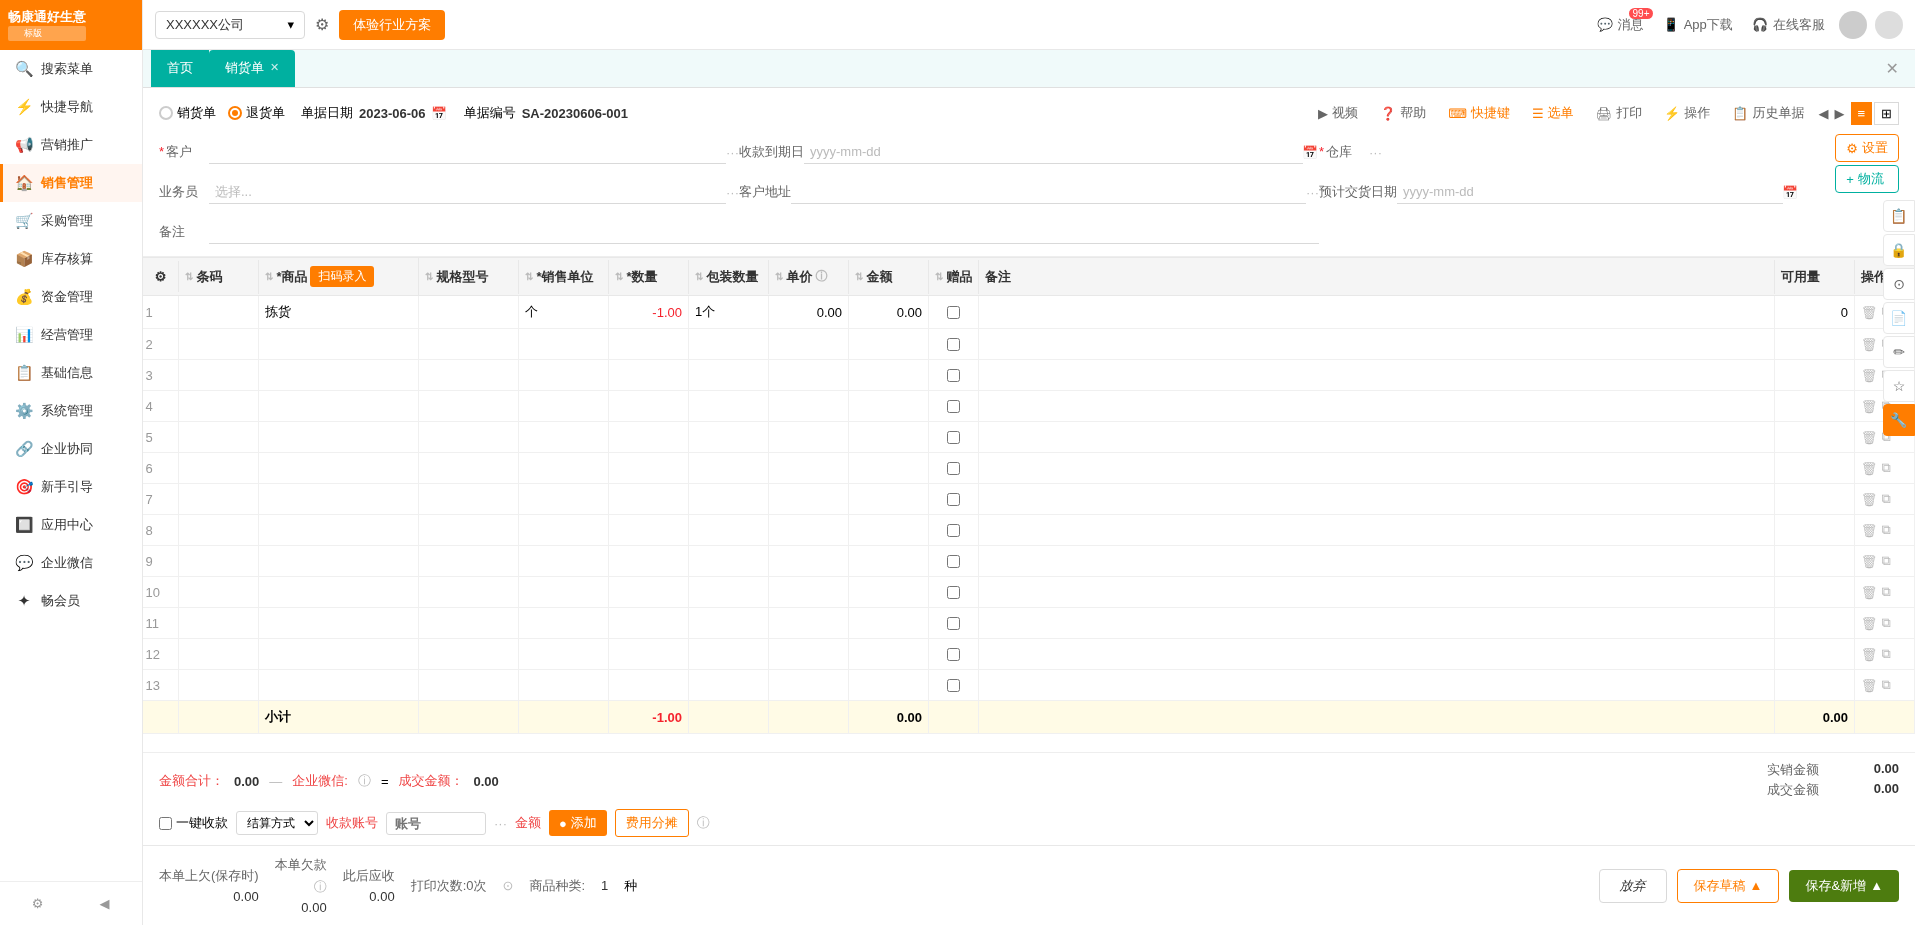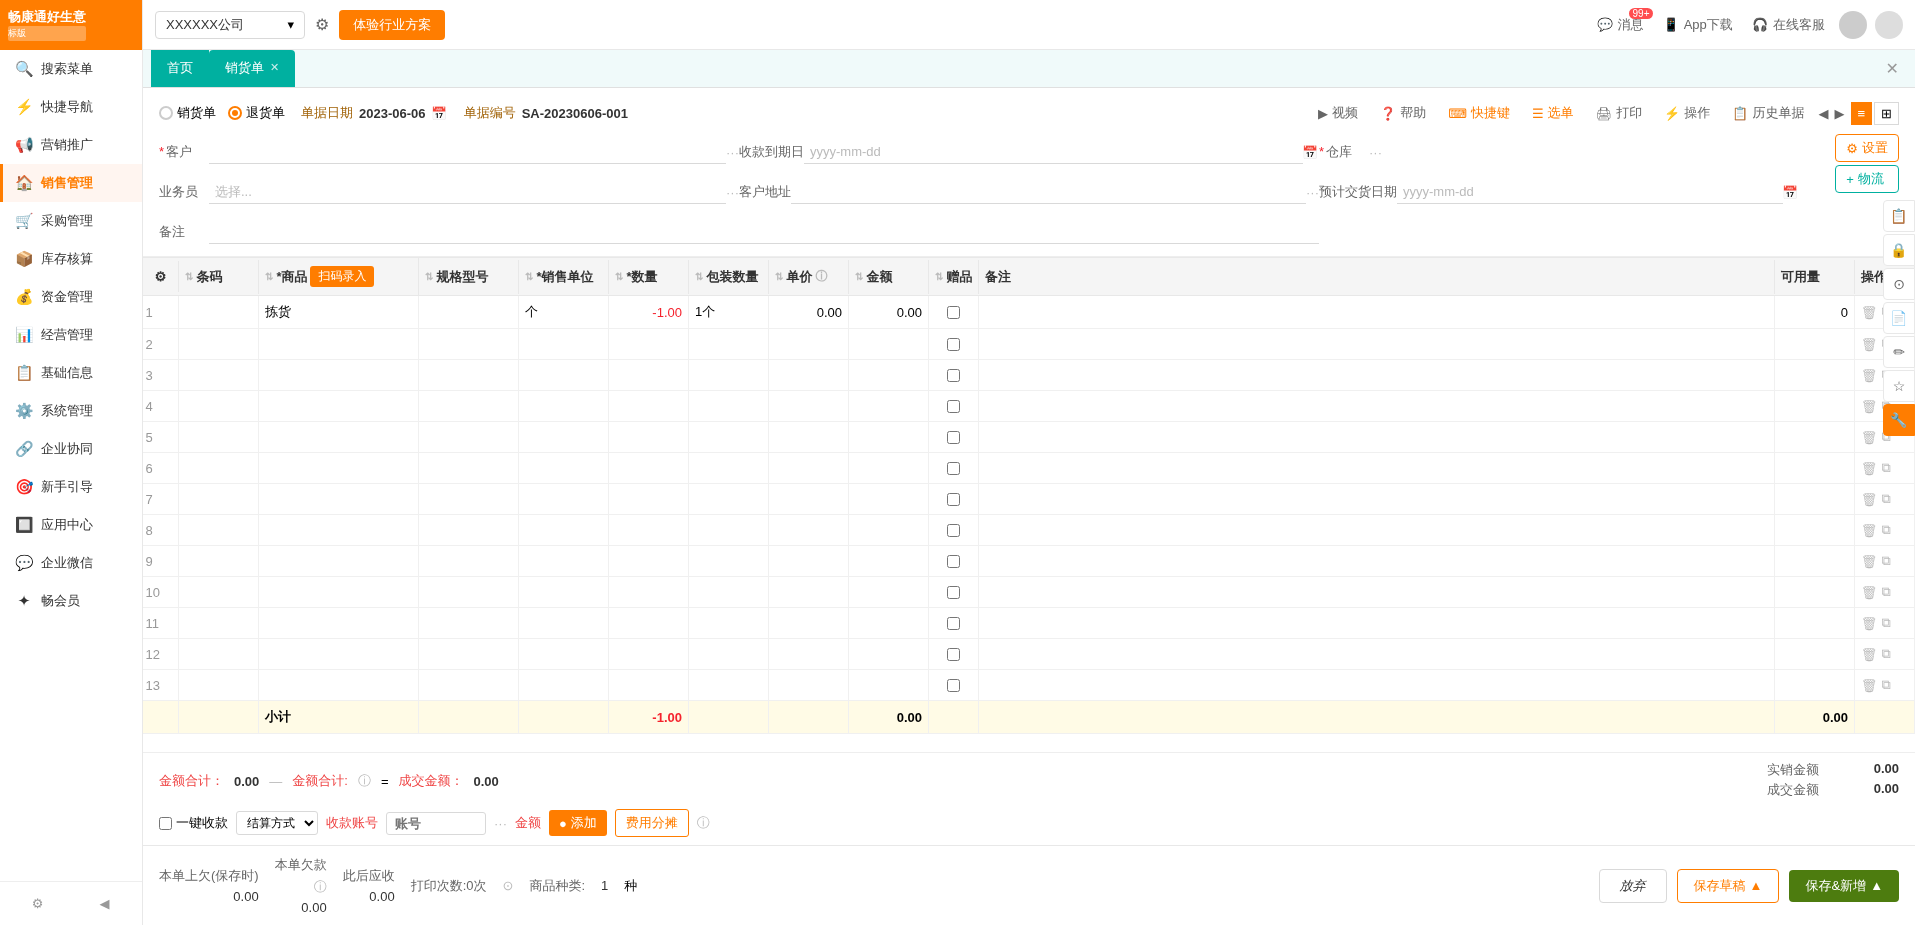--- a/index.html
+++ b/index.html
@@ -2,21 +2,21 @@
 <html><head>
   <meta charset="utf-8">
   <style>
     * { box-sizing: border-box; margin: 0; padding: 0; font-family: 'Microsoft YaHei', Arial, sans-serif; font-size: 13px; }
     body { background: #f5f5f5; display: flex; height: 925px; overflow: hidden; }
 
     
     .sidebar { width: 143px; background: #fff; display: flex; flex-direction: column; border-right: 1px solid #e8e8e8; flex-shrink: 0; }
     .sidebar-header { background: #ff7d00; padding: 10px 8px; display: flex; align-items: center; gap: 6px; height: 50px; }
     .sidebar-logo-text { color: #fff; font-size: 12px; font-weight: bold; line-height: 1.3; }
-    .sidebar-logo-badge { background: rgba(255,255,255,0.3); color: #fff; font-size: 9px; padding: 1px 0; border-radius: 2px; }
+    .sidebar-logo-badge { background: rgba(255,255,255,0.3); color: #fff; font-size: 9px; padding: 1px 16px; border-radius: 2px; }
     .sidebar-nav { flex: 1; overflow-y: auto; }
     .sidebar-item { display: flex; align-items: center; gap: 8px; padding: 10px 12px; cursor: pointer; color: #333; border-left: 3px solid transparent; }
     .sidebar-item.active { background: #fff5f0; color: #ff7d00; border-left-color: #ff7d00; font-weight: bold; }
     .sidebar-item .icon { font-size: 15px; width: 18px; text-align: center; }
     .sidebar-bottom { padding: 8px; display: flex; gap: 8px; border-top: 1px solid #eee; }
     .sidebar-bottom-btn { flex: 1; display: flex; align-items: center; justify-content: center; padding: 6px; cursor: pointer; color: #999; }
 
     
     .main { flex: 1; display: flex; flex-direction: column; min-width: 0; }
 
@@ -36,21 +36,21 @@
     .tab.active { color: #fff; background: #00b0a0; border-radius: 4px 4px 0 0; }
     .tab-close { font-size: 11px; color: rgba(255,255,255,0.8); cursor: pointer; }
     .tab-home { color: #fff; background: #00b0a0; }
     .tab-close-x { margin-left: auto; padding: 4px 8px; cursor: pointer; color: #999; font-size: 16px; }
     .radio-group { display: flex; align-items: center; gap: 12px; }
     .radio-item { display: flex; align-items: center; gap: 4px; cursor: pointer; }
     .radio-dot { width: 14px; height: 14px; border-radius: 50%; border: 2px solid #ccc; display: flex; align-items: center; justify-content: center; }
     .radio-dot.checked { border-color: #ff7d00; }
     .radio-dot.checked::after { content: ''; width: 6px; height: 6px; border-radius: 50%; background: #ff7d00; }
     .meta-item { display: flex; align-items: center; gap: 6px; color: #666; }
-    .meta-label { color: #a16207; text-align: right; }
+    .meta-label { color: #000000; text-align: right; }
     .meta-value { color: #333; font-weight: bold; }
     .toolbar-btn { display: flex; align-items: center; gap: 4px; padding: 4px 8px; cursor: pointer; color: #666; font-size: 12px; }
     .toolbar-btn.highlight { color: #ff7d00; }
     .view-btns { display: flex; gap: 2px; }
     .view-btn { padding: 3px 6px; border: 1px solid #d9d9d9; cursor: pointer; background: #fff; }
     .view-btn.active { background: #ff7d00; color: #fff; border-color: #ff7d00; }
     .field-label { color: #666; white-space: nowrap; min-width: 50px; }
     .field-label.required::before { content: '*'; color: #f5222d; margin-right: 2px; }
     .field-input { flex: 1; border: none; border-bottom: 1px solid #d9d9d9; padding: 4px 6px; color: #333; min-width: 0; outline: none; background: transparent; }
     .field-input::placeholder { color: #bbb; }
@@ -723,21 +723,21 @@
   <div class="td col-ops"></div>
 </div>
         </div>
     </div>
 
     <div class="footer-area">
       <div class="footer-row1">
         <span class="footer-label">金额合计：</span>
         <span class="footer-value">0.00</span>
         <span style="color:#bbb;cursor:pointer;">—</span>
-        <span class="footer-label">金额合计:</span>
+        <span class="footer-label">企业微信:</span>
         <span style="color:#bbb;cursor:pointer;">ⓘ</span>
         <span>=</span>
         <span class="footer-label">成交金额：</span>
         <span class="footer-value">0.00</span>
         <div class="summary-box" style="margin-left:auto;">
           <div class="summary-row">
             <span class="summary-label">实销金额</span>
             <span class="summary-value">0.00</span>
           </div>
           <div class="summary-row">

